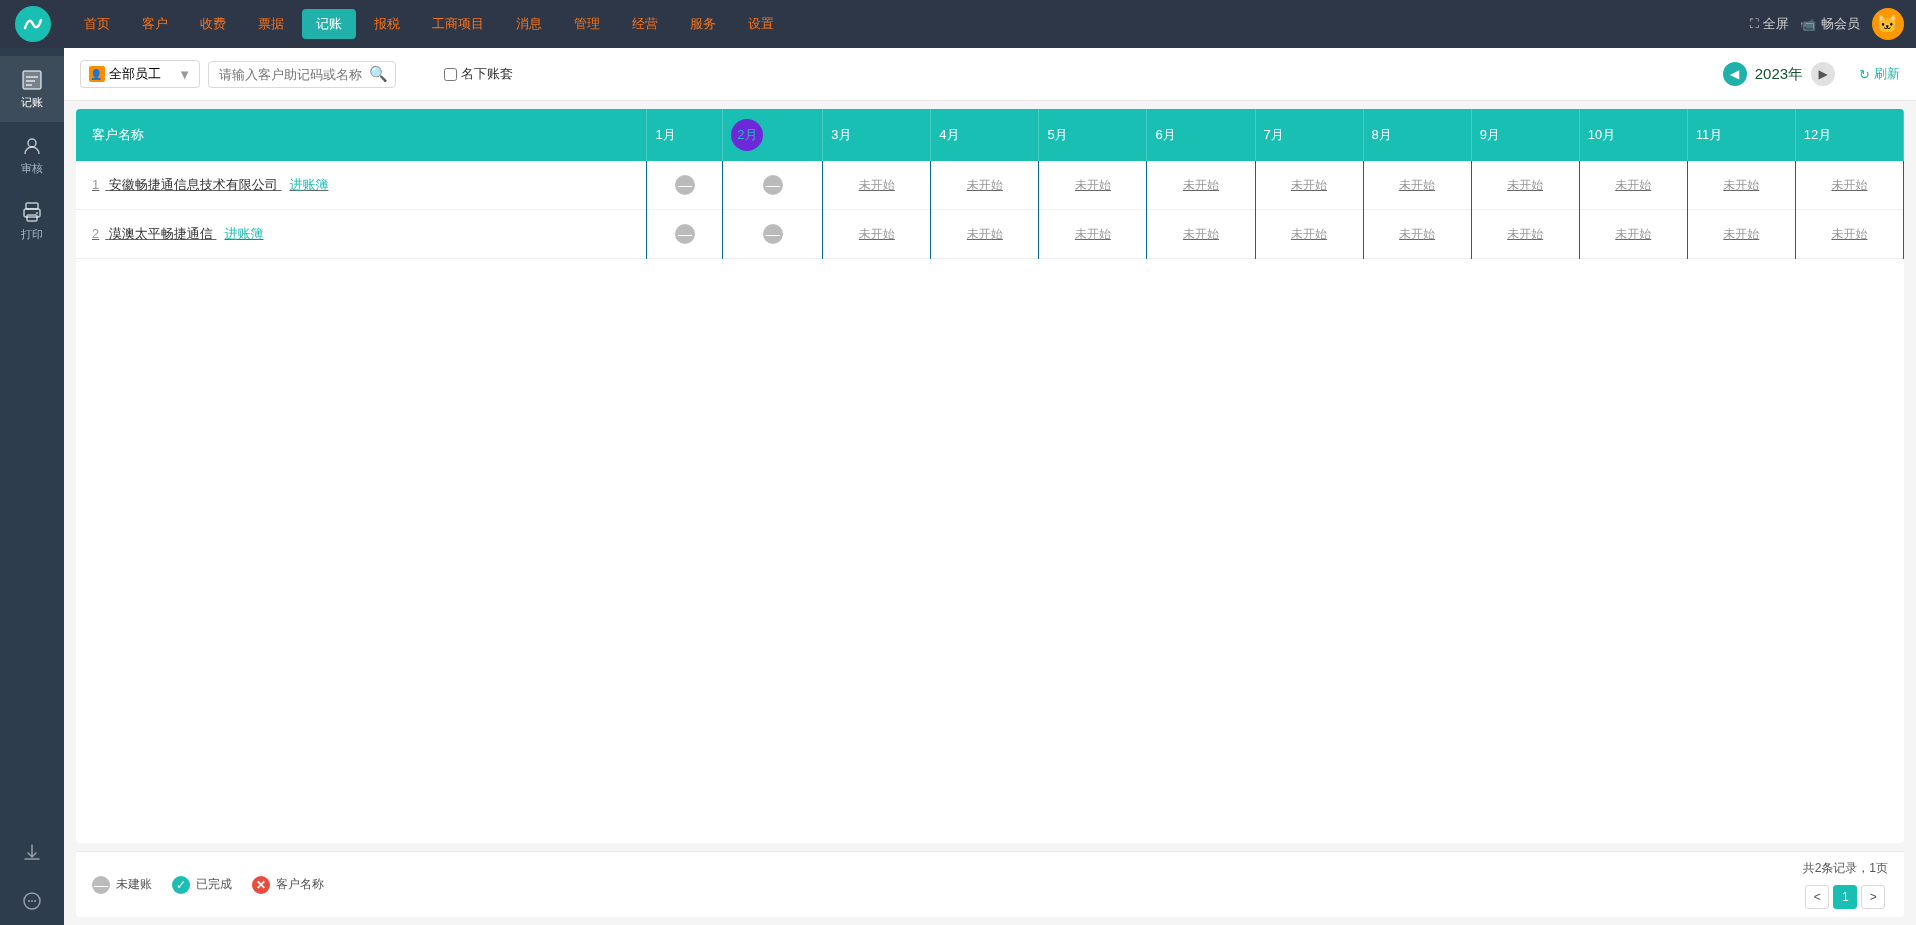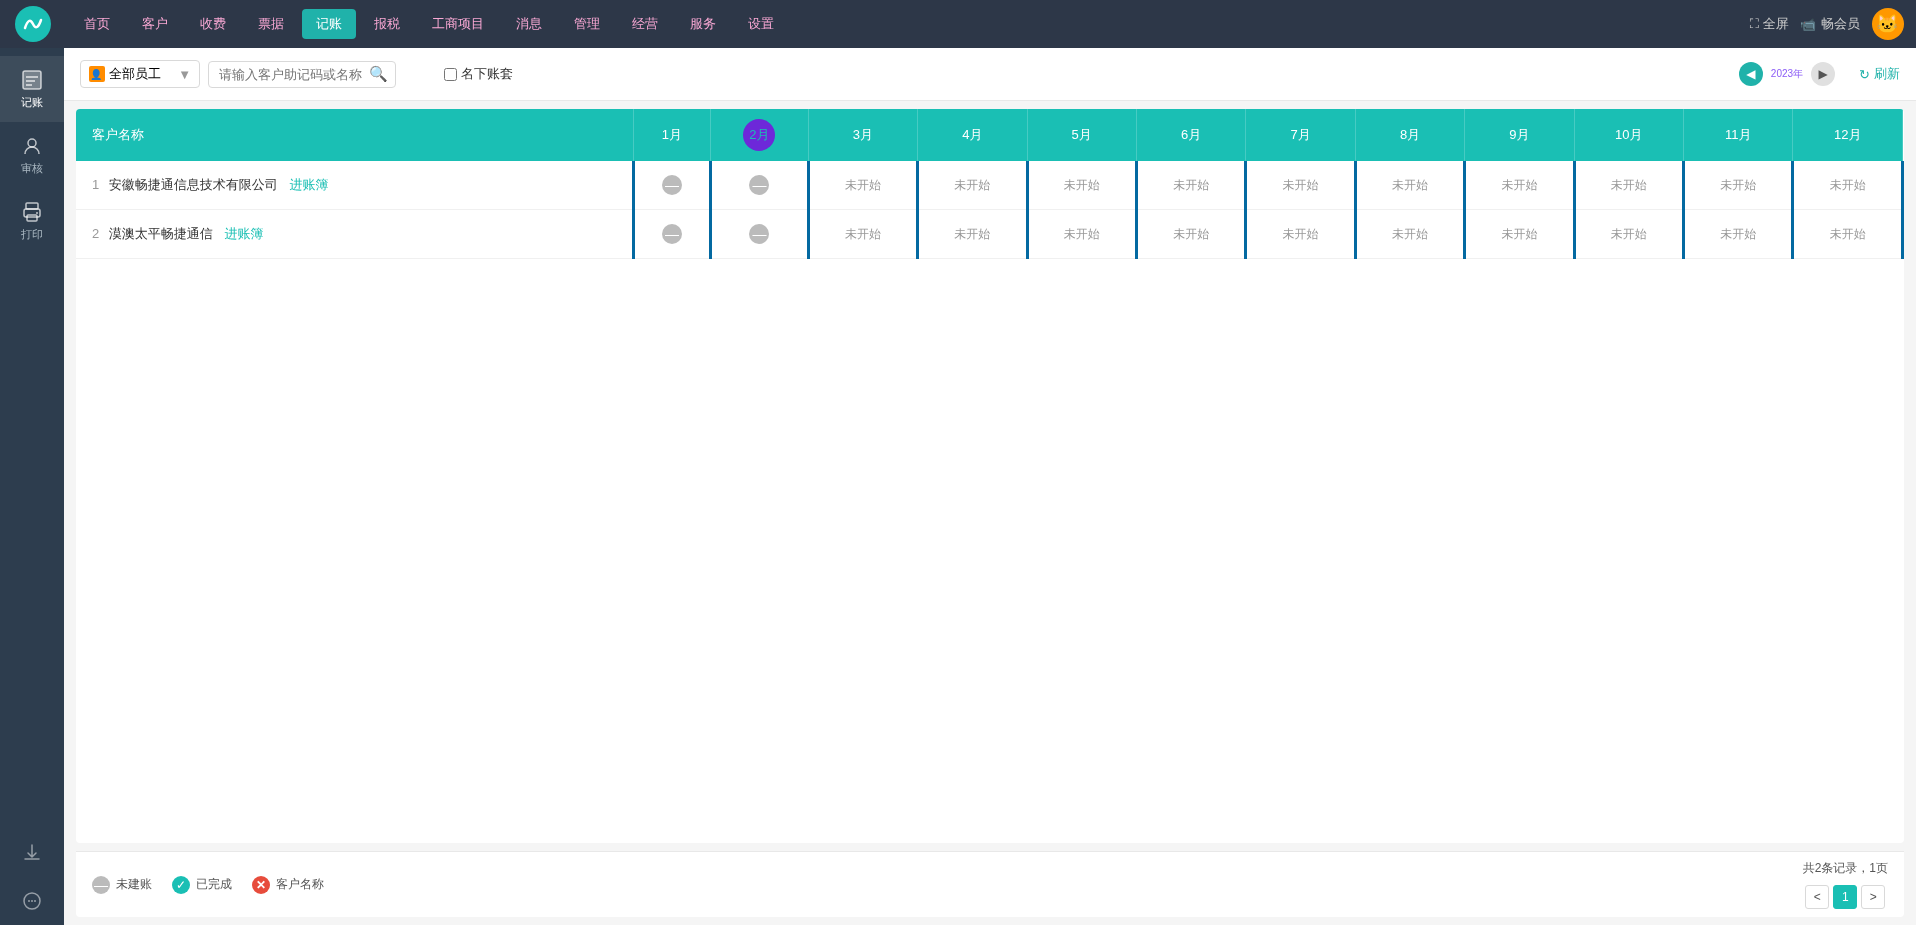--- a/index.html
+++ b/index.html
@@ -28,21 +28,21 @@
       height: 36px;
     }
     .nav-items {
       display: flex;
       align-items: center;
       gap: 4px;
       flex: 1;
     }
     .nav-item {
       padding: 6px 14px;
-      color: #f9a8d4;
+      color: #f97316;
       cursor: pointer;
       border-radius: 4px;
       font-size: 13px;
       white-space: nowrap;
     }
     .nav-item.active {
       background: #20b2aa;
       color: #fff;
       border-radius: 4px;
     }
@@ -202,22 +202,22 @@
       justify-content: center;
       cursor: pointer;
       font-size: 12px;
       color: #555;
     }
     .year-nav .nav-arrow.teal {
       background: #20b2aa;
       color: #fff;
     }
     .year-text {
-      font-size: 10px;
-      color: #8b5cf6;
+      font-size: 15px;
+      color: #14532d;
       font-weight: 500;
     }
     .refresh-btn {
       display: flex;
       align-items: center;
       gap: 4px;
       color: #20b2aa;
       cursor: pointer;
       font-size: 13px;
       margin-left: 16px;
@@ -237,21 +237,21 @@
       border-collapse: collapse;
       min-width: 900px;
     }
     .data-table thead tr {
       background: #1abfb4;
       color: #fff;
     }
     .data-table thead th {
       padding: 10px 8px;
       font-weight: normal;
-      text-align: center;
+      text-align: left;
       font-size: 13px;
       border-right: 1px solid rgba(255,255,255,0.2);
       white-space: nowrap;
     }
     .data-table thead th:first-child {
       text-align: left;
       padding-left: 16px;
       min-width: 280px;
     }
     .month-circle {
@@ -266,21 +266,22 @@
       font-weight: 500;
     }
     .data-table tbody tr {
       border-bottom: 1px solid #f0f0f0;
     }
     .data-table tbody td {
       padding: 14px 8px;
       text-align: center;
       font-size: 13px;
       color: #666;
-      border-right: 3px solid #0369a1;
+      border-right: 1px solid #0369a1;
+      text-decoration: underline;
     }
     .data-table tbody td:first-child {
       text-align: left;
       padding-left: 16px;
     }
     .client-name {
       color: #333;
     }
     .client-num {
       color: #999;

